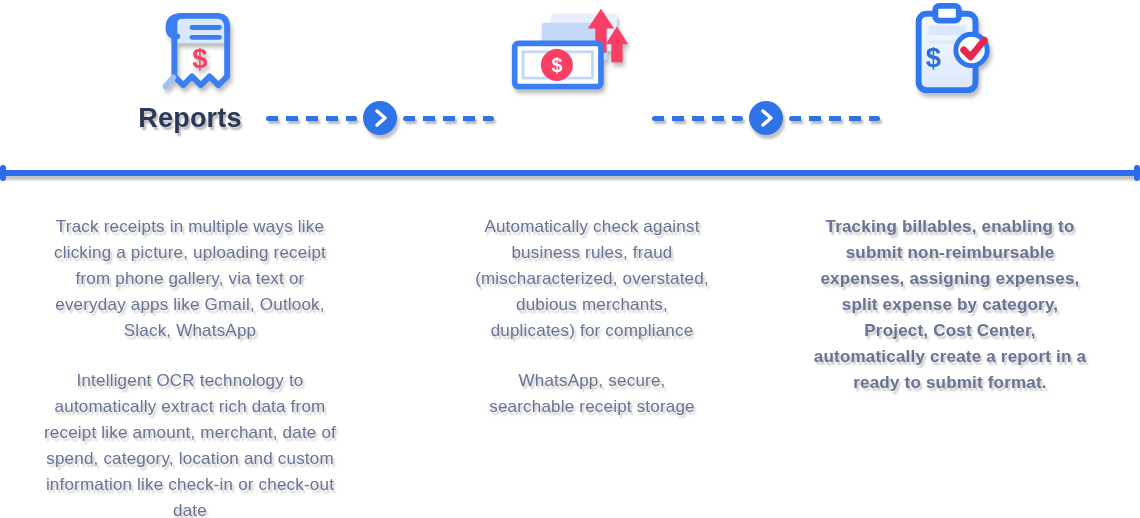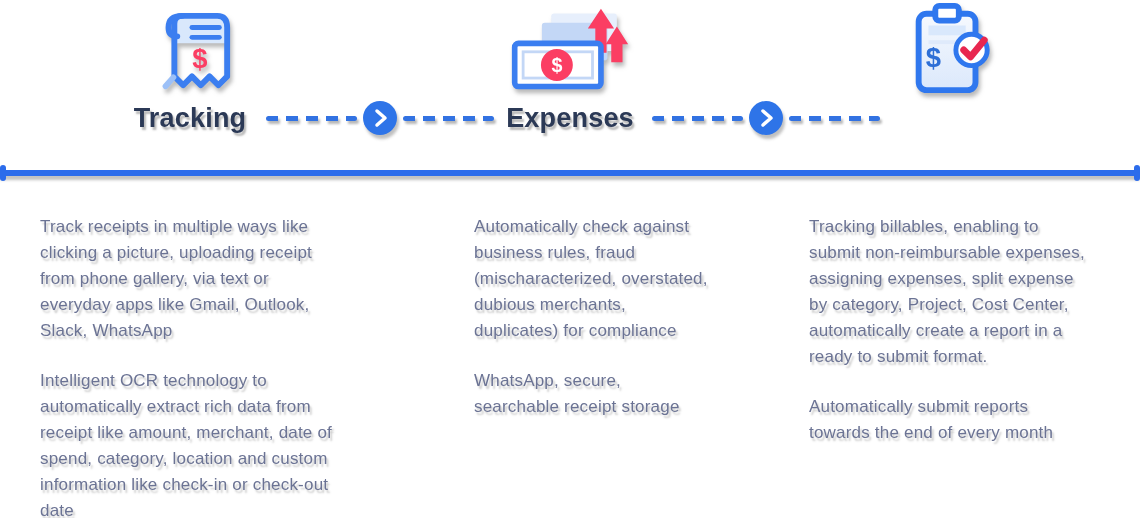--- a/index.html
+++ b/index.html
@@ -56,66 +56,65 @@
   }
   .divider .cap.left  { left:0; }
   .divider .cap.right { right:0; }
 
   
   .content { display:flex; padding-top:38px; }
   .col {
     width:380px; display:flex; flex-direction:column; align-items:center;
   }
   .col p {
-    margin:0; text-align:left;
+    margin:0; text-align:center;
     font-size:17px; line-height:26px; letter-spacing:.2px;
     color:#6b7394;
     text-shadow: 2px 3px 2px rgba(120,120,120,.4);
   }
   .col p + p { margin-top:24px; }
   .col-1 p { max-width:300px; }
   .col-2 p { max-width:236px;margin-left:44px; }
-  .col-3 p { max-width:282px; }
+  .col-3 p { max-width:282px;font-weight:bold; }
 </style>
 </head>
 <body>
 
 <div class="canvas">
 
   <div class="flow-header">
 
     <div class="step" style="left:0">
       <div class="icon-wrap">
         <svg width="96" height="88" viewBox="0 0 96 90" aria-hidden="true">
           <path d="M32 10 H76 Q86 10 86 20 V36 H32 Z" fill="#d9e8fc"></path>
           <path d="M32 70 V16 Q32 8 40 8 H76 Q86 8 86 20 V70 L77 79 L68 70 L59 79 L50 70 L41 79 Z" fill="none" stroke="#3b7ef0" stroke-width="6" stroke-linecap="round" stroke-linejoin="round"></path>
           <path d="M40 8 Q26 8 26 20 Q26 29 35 29" fill="none" stroke="#3b7ef0" stroke-width="6" stroke-linecap="round"></path>
           <path d="M31 71 L23 80" stroke="#9cc0f7" stroke-width="6" stroke-linecap="round"></path>
           <line x1="50" y1="20" x2="78" y2="20" stroke="#3b7ef0" stroke-width="5" stroke-linecap="round"></line>
           <line x1="50" y1="30" x2="78" y2="30" stroke="#3b7ef0" stroke-width="5" stroke-linecap="round"></line>
           <text x="58" y="61" fill="#fb3e63" font-size="28" font-weight="bold" text-anchor="middle" font-family="Liberation Sans, sans-serif">$</text>
         </svg>
       </div>
-      <div class="step-label">Tracking</div>
+      <div class="step-label">Reports</div>
     </div>
 
     <div class="step" style="left:380px">
       <div class="icon-wrap">
         <svg width="120" height="94" viewBox="0 0 128 100" aria-hidden="true">
           <rect x="44" y="12" width="70" height="40" rx="3" fill="#e7effc"></rect>
           <rect x="34" y="22" width="70" height="40" rx="3" fill="#c3d7f6"></rect>
           <path d="M91 54 V28 H83 L97 7 L111 28 H103 V54 Z" fill="#fb3e63"></path>
           <path d="M108 64 V45 H102 L114 26 L126 45 H120 V64 Z" fill="#fb3e63"></path>
           <rect x="5" y="44" width="92" height="46" rx="4" fill="#ffffff" stroke="#3b7ef0" stroke-width="6"></rect>
           <rect x="14" y="53" width="74" height="28" fill="none" stroke="#c3d7f6" stroke-width="3"></rect>
           <circle cx="50" cy="67" r="17" fill="#fb3e63"></circle>
           <text x="50" y="75" fill="#ffffff" font-size="21" font-weight="bold" text-anchor="middle" font-family="Liberation Sans, sans-serif">$</text>
         </svg>
       </div>
-      <div class="step-label">Expenses</div>
     </div>
 
     <div class="step" style="left:760px">
       <div class="icon-wrap">
         <svg width="96" height="94" viewBox="0 0 96 96" aria-hidden="true">
           <defs>
             <linearGradient id="repGrad" x1="0" y1="0" x2="0" y2="1">
               <stop offset="0" stop-color="#f6f9fe"></stop>
               <stop offset="1" stop-color="#dbe8fb"></stop>
             </linearGradient>
@@ -162,17 +161,16 @@
     <div class="col col-1">
       <p>Track receipts in multiple ways like clicking a picture, uploading receipt from phone gallery, via text or everyday apps like Gmail, Outlook, Slack, WhatsApp</p>
       <p>Intelligent OCR technology to automatically extract rich data from receipt like amount, merchant, date of spend, category, location and custom information like check-in or check-out date</p>
     </div>
     <div class="col col-2">
       <p>Automatically check against business rules, fraud (mischaracterized, overstated, dubious merchants, duplicates) for compliance</p>
       <p>WhatsApp, secure, searchable receipt storage</p>
     </div>
     <div class="col col-3">
       <p>Tracking billables, enabling to submit non-reimbursable expenses, assigning expenses, split expense by category, Project, Cost Center, automatically create a report in a ready to submit format.</p>
-      <p>Automatically submit reports towards the end of every month</p>
     </div>
   </div>
 
 </div>
 
 </body></html>

